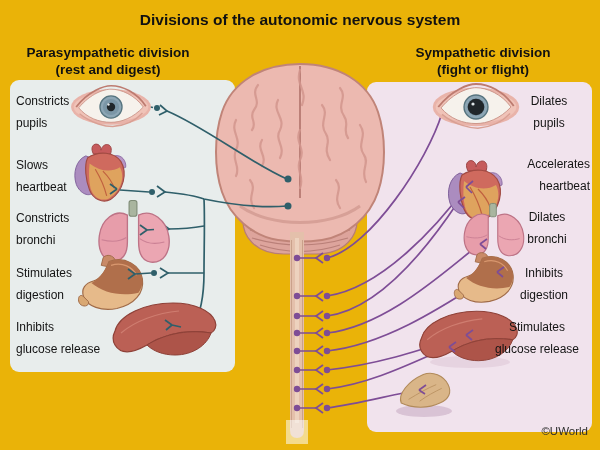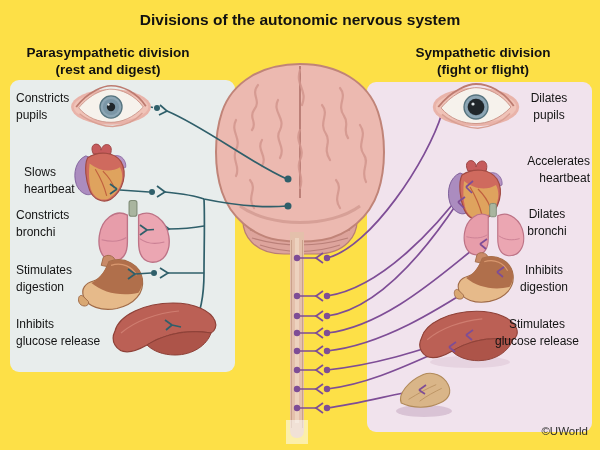--- a/index.html
+++ b/index.html
@@ -1,26 +1,26 @@
 <!DOCTYPE html>
 <html><head>
 <meta charset="utf-8">
 <style>
   html,body{margin:0;padding:0;background:#fff;}
-  .stage{position:relative;width:600px;height:450px;background:#fde047;overflow:hidden;
+  .stage{position:relative;width:600px;height:450px;background:#eab308;overflow:hidden;
          font-family:"Liberation Sans",sans-serif;}
   .title{position:absolute;top:11px;left:0;right:0;text-align:center;
          font-size:15.5px;font-weight:bold;color:#111;}
   .hdr{position:absolute;text-align:center;color:#111;font-weight:bold;
        font-size:13.5px;line-height:17px;}
   .hdr .sub{font-weight:bold;}
   .panel{position:absolute;border-radius:9px;}
   .panelL{left:10px;top:80px;width:225px;height:292px;background:#e8edec;}
   .panelR{left:367px;top:82px;width:225px;height:350px;background:#f1e3ed;}
-  .lbl{position:absolute;font-size:12px;line-height:17px;color:#141414;white-space:pre-line;}
+  .lbl{position:absolute;font-size:12px;line-height:22px;color:#141414;white-space:pre-line;}
   .lbl.r{text-align:center;}
   .copy{position:absolute;right:12px;top:425px;font-size:11.5px;color:#2e2e2e;}
   svg.art{position:absolute;left:0;top:0;}
 </style>
 </head>
 <body>
 
 <div class="stage">
 
   <div class="title">Divisions of the autonomic nervous system</div>
@@ -225,21 +225,21 @@
       <path d="M480,244 L487,239 M480,244 L486,249"></path>
       <path d="M497,272 L504,267 M497,272 L503,277"></path>
       <path d="M466,335 L473,330 M466,335 L472,340"></path>
       <path d="M449,347 L456,342 M449,347 L455,352"></path>
       <path d="M419,390 L426,385 M419,390 L425,394"></path>
     </g>
   </svg>
 
   <div class="lbl l" style="left:16px;top:90px;width:100px;">Constricts
 pupils</div>
-  <div class="lbl l" style="left:24px;top:154px;width:100px;margin-top:10px;">Slows
+  <div class="lbl l" style="left:16px;top:154px;width:100px;">Slows
 heartbeat</div>
   <div class="lbl l" style="left:16px;top:207px;width:100px;">Constricts
 bronchi</div>
   <div class="lbl l" style="left:16px;top:262px;width:100px;">Stimulates
 digestion</div>
   <div class="lbl l" style="left:16px;top:316px;width:112px;">Inhibits
 glucose release</div>
 
   <div class="lbl r" style="right:14px;top:90px;width:74px;">Dilates
 pupils</div>

